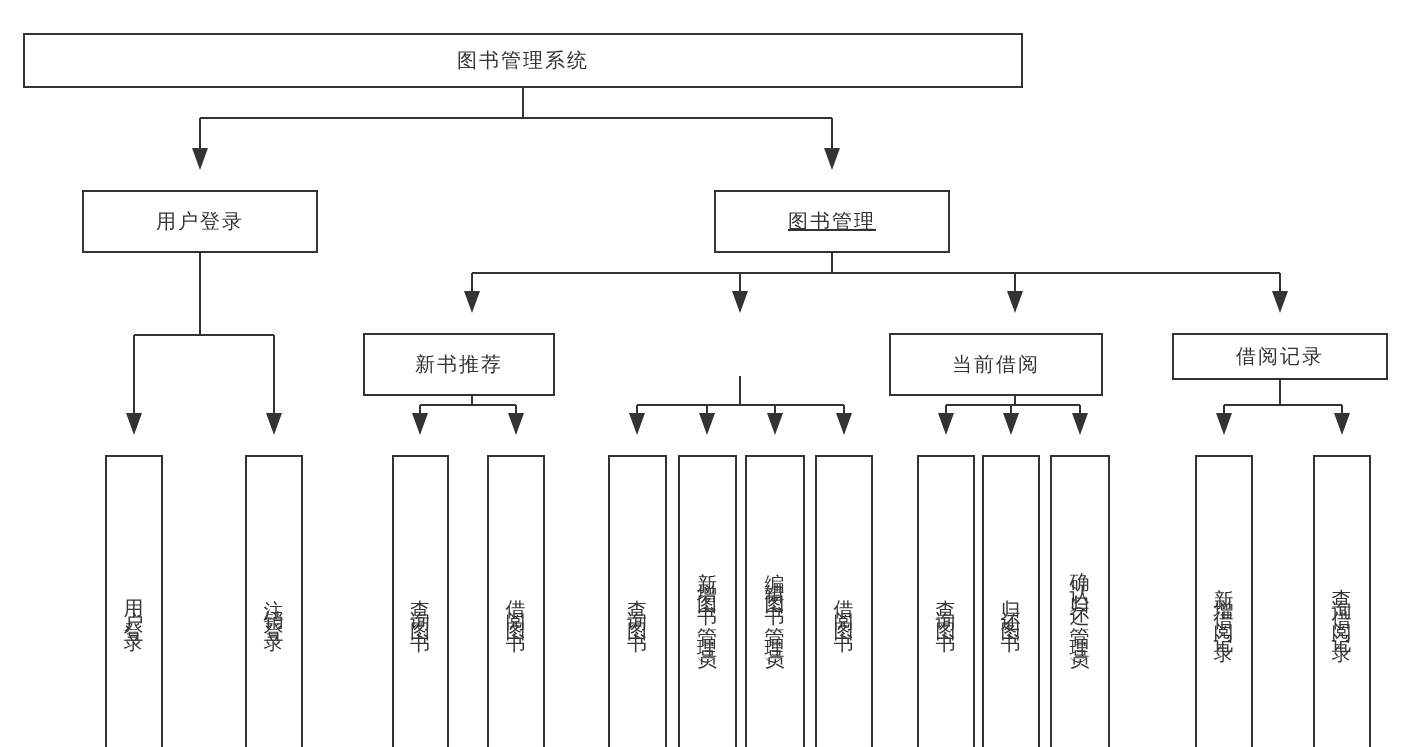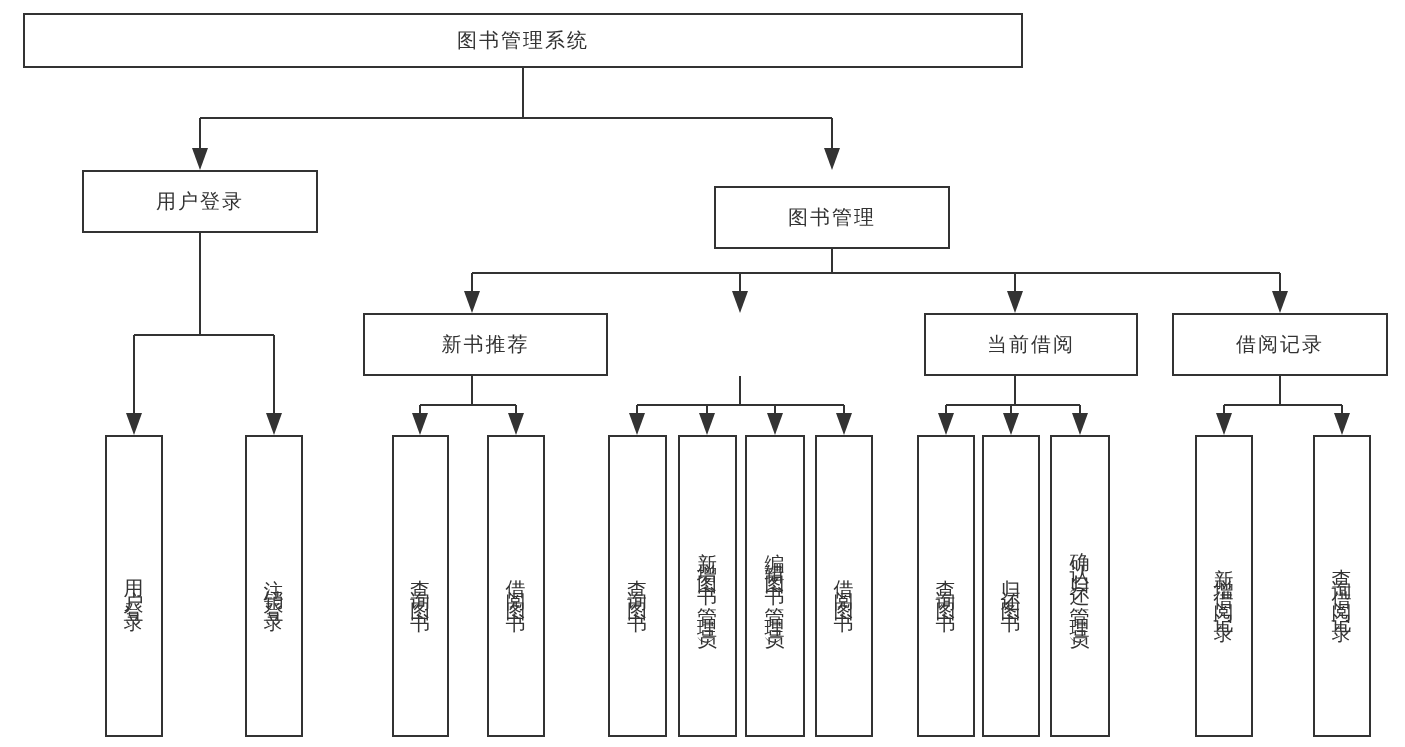--- a/index.html
+++ b/index.html
@@ -25,20 +25,21 @@
     width: 1405px; height: 747px;
   }
   .node {
     position: absolute;
     background: var(--box-bg);
     border: 2px solid var(--line);
     color: var(--text);
     display: flex;
     align-items: center;
     justify-content: center;
+    margin-top: 20px;
   }
   .hnode {
     font-size: 20px;
     letter-spacing: 2px;
     white-space: nowrap;
   }
   .vnode {
     top: 435px;
     height: 302px;
   }
@@ -104,25 +105,25 @@
       <polygon points="1003,413 1019,413 1011,435"></polygon>
       <polygon points="1072,413 1088,413 1080,435"></polygon>
       <polygon points="1216,413 1232,413 1224,435"></polygon>
       <polygon points="1334,413 1350,413 1342,435"></polygon>
     </g>
   </svg>
 
   <div class="node hnode" style="left:23px; top:13px; width:1000px; height:55px;">图书管理系统</div>
 
   <div class="node hnode" style="left:82px; top:170px; width:236px; height:63px;">用户登录</div>
-  <div class="node hnode" style="left:714px; top:186px; width:236px; height:63px;">图书管理</div>
+  <div class="node hnode" style="left:714px; top:170px; width:236px; height:63px;text-decoration:underline;">图书管理</div>
 
-  <div class="node hnode" style="left:363px; top:313px; width:245px; height:63px;">新书推荐</div>
-  <div class="node hnode" style="left:924px; top:313px; width:214px; height:63px;">当前借阅</div>
-  <div class="node hnode" style="left:1172px; top:313px; width:216px; height:63px;">借阅记录</div>
+  <div class="node hnode" style="left:363px; top:313px; width:192px; height:63px;">新书推荐</div>
+  <div class="node hnode" style="left:889px; top:313px; width:214px; height:63px;">当前借阅</div>
+  <div class="node hnode" style="left:1172px; top:313px; width:216px; height:47px;">借阅记录</div>
 
   <div class="node vnode" style="left:105px; width:58px;">
     <span class="vlabel">用户登录</span>
   </div>
   <div class="node vnode" style="left:245px; width:58px;">
     <span class="vlabel">注销登录</span>
   </div>
 
   <div class="node vnode" style="left:392px; width:57px;">
     <span class="vlabel">查询图书</span>

